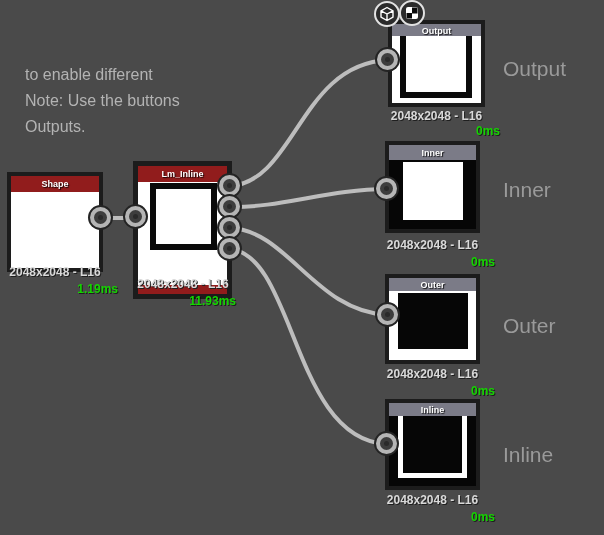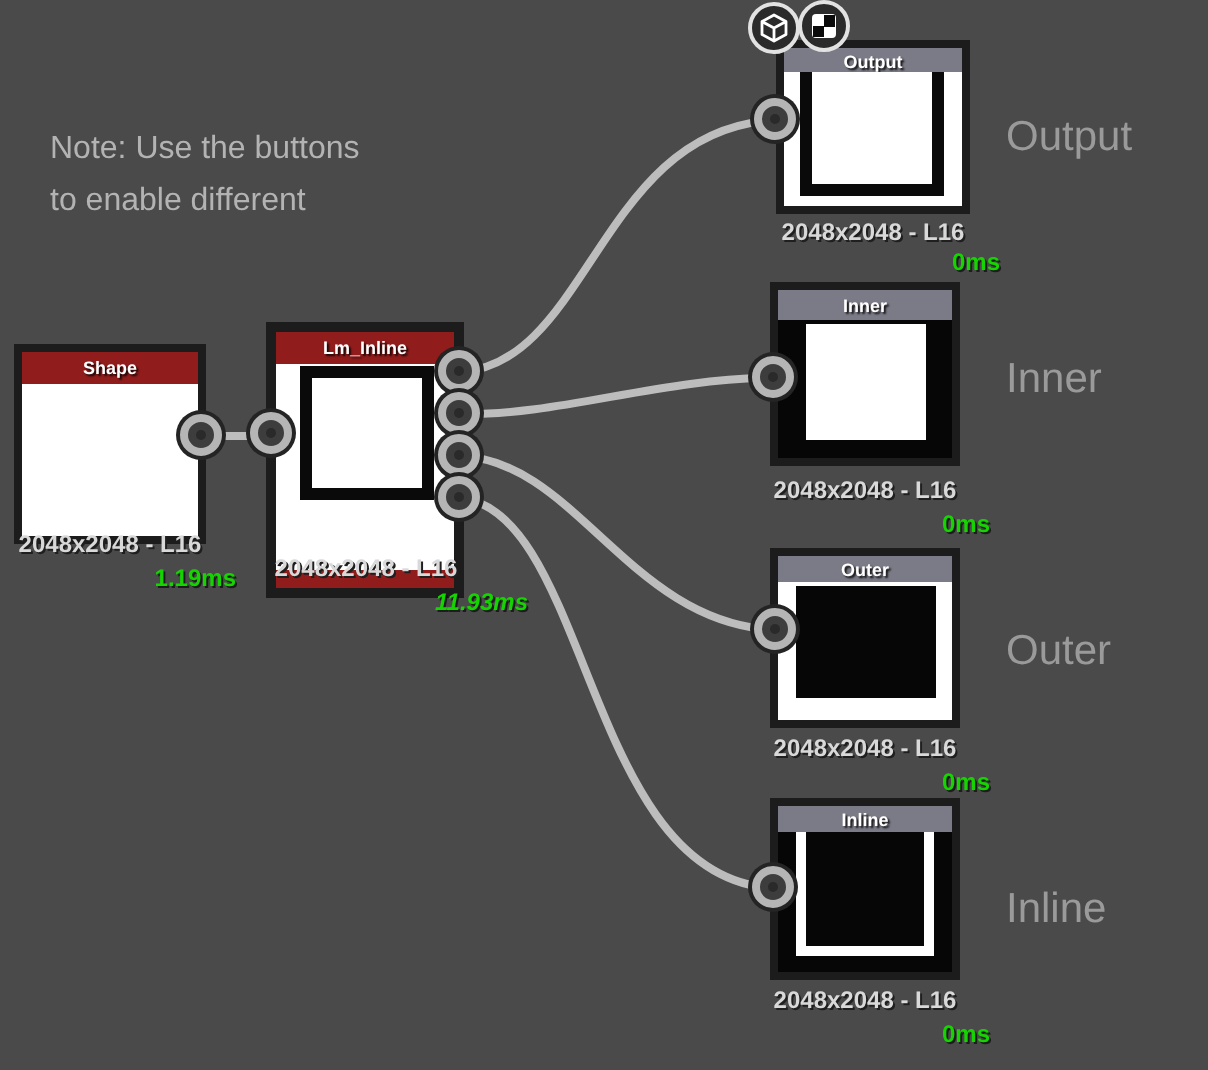--- a/index.html
+++ b/index.html
@@ -66,22 +66,23 @@
   .viewbtn{
     position:absolute;width:22px;height:22px;border-radius:50%;
     background:#2b2b2b;border:2px solid #e2e2e2;z-index:4;
     display:flex;align-items:center;justify-content:center;
   }
 </style>
 </head>
 <body>
 
 <div class="note">
+  <div>to enable different</div>
   <div>Note: Use the buttons</div>
-  <div>to enable different</div>
+  <div>Outputs.</div>
 </div>
 
 <svg class="wires" width="604" height="535">
   <path d="M 101 218 L 136 218"></path>
   <path d="M 230 186 C 295 182, 300 64, 388 60"></path>
   <path d="M 230 207 C 280 208, 330 189, 387 189"></path>
   <path d="M 230 228 C 288 230, 315 312, 388 315"></path>
   <path d="M 230 249 C 295 255, 293 440, 387 444"></path>
 </svg>
 
@@ -93,21 +94,21 @@
 <div class="ms" style="left:-8px;top:282px;width:126px;">1.19ms</div>
 
 <div class="node" style="left:133px;top:161px;width:99px;height:138px;border-width:5px;">
   <div class="hdr red">Lm_Inline</div>
   <div class="body white" style="top:16px;">
     <div class="sq-outline-black" style="left:12px;top:1px;width:67px;height:67px;"></div>
     <div class="footer-red"></div>
   </div>
 </div>
 <div class="cap" style="left:118px;top:277px;width:130px;">2048x2048 - L16</div>
-<div class="ms" style="left:134px;top:294px;width:130px;font-style:italic;">11.93ms</div>
+<div class="ms" style="left:106px;top:294px;width:130px;">11.93ms</div>
 
 <div class="node" style="left:388px;top:20px;width:97px;height:87px;">
   <div class="hdr gray">Output</div>
   <div class="body white" style="top:12px;">
     <div class="sq-opentop-black" style="left:8px;top:0;width:72px;height:62px;"></div>
   </div>
 </div>
 <div class="cap" style="left:373px;top:109px;width:127px;">2048x2048 - L16</div>
 <div class="ms" style="left:373px;top:124px;width:127px;">0ms</div>
 <div class="biglabel" style="left:503px;top:57px;">Output</div>

